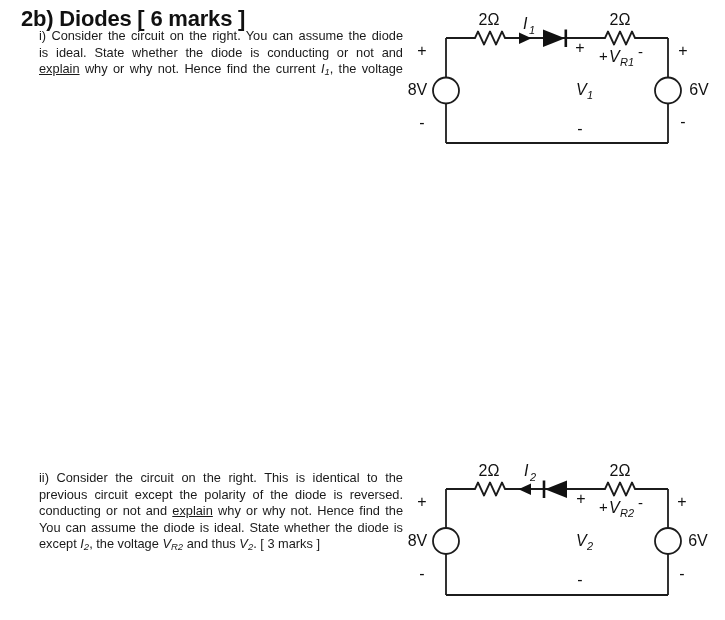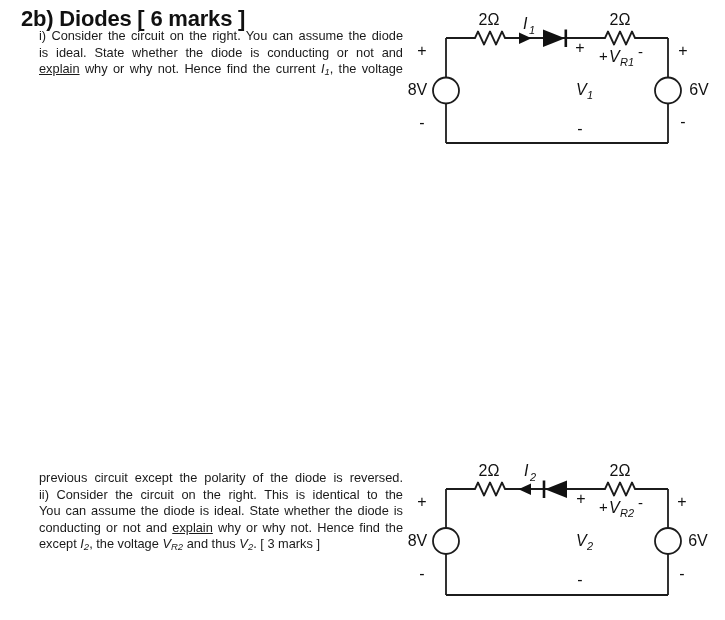--- a/index.html
+++ b/index.html
@@ -43,24 +43,24 @@
 <div>
 
   <h1 class="title">2b) Diodes  [ 6 marks ]</h1>
 
   <div class="para" id="para-0">
       <div class="line"><span class="seg-p">i) Consider the circuit on the right.  You can assume the diode</span></div>
       <div class="line"><span class="seg-p">is ideal.  State whether the diode is conducting or not and</span></div>
       <div class="line"><span class="seg-u">explain</span><span class="seg-p"> why or why not.  Hence find the current </span><span class="seg-i">I</span><span class="seg-is">1</span><span class="seg-p">, the voltage</span></div>
     </div>
   <div class="para" id="para-1">
+      <div class="line"><span class="seg-p">ii) Consider the circuit on the right.  This is identical to the</span></div>
       <div class="line"><span class="seg-p">previous circuit except the polarity of the diode is reversed.</span></div>
-      <div class="line"><span class="seg-p">ii) Consider the circuit on the right.  This is identical to the</span></div>
+      <div class="line"><span class="seg-p">conducting or not and </span><span class="seg-u">explain</span><span class="seg-p"> why or why not.  Hence find the</span></div>
       <div class="line"><span class="seg-p">You can assume the diode is ideal.  State whether the diode is</span></div>
-      <div class="line"><span class="seg-p">conducting or not and </span><span class="seg-u">explain</span><span class="seg-p"> why or why not.  Hence find the</span></div>
       <div class="line last"><span class="seg-p">except </span><span class="seg-i">I</span><span class="seg-is">2</span><span class="seg-p">, the voltage </span><span class="seg-i">V</span><span class="seg-is">R2</span><span class="seg-p"> and thus </span><span class="seg-i">V</span><span class="seg-is">2</span><span class="seg-p">.  [ 3 marks ]</span></div>
     </div>
 
   <svg id="circuit-1" class="circuit" width="325" height="160" viewBox="0 0 325 160">
     <polyline class="wire" points="46,38 75,38 78,31.5 84,44.5 90,31.5 96,44.5 102,31.5 105,38 205,38 208,31.5 214,44.5 220,31.5 226,44.5 232,31.5 235,38 268,38"></polyline>
     <line class="wire" x1="46" y1="38" x2="46" y2="143"></line>
     <line class="wire" x1="268" y1="38" x2="268" y2="143"></line>
     <line class="wire" x1="46" y1="143" x2="268" y2="143"></line>
     <circle class="src" cx="46" cy="90.5" r="13"></circle>
     <circle class="src" cx="268" cy="90.5" r="13"></circle>

